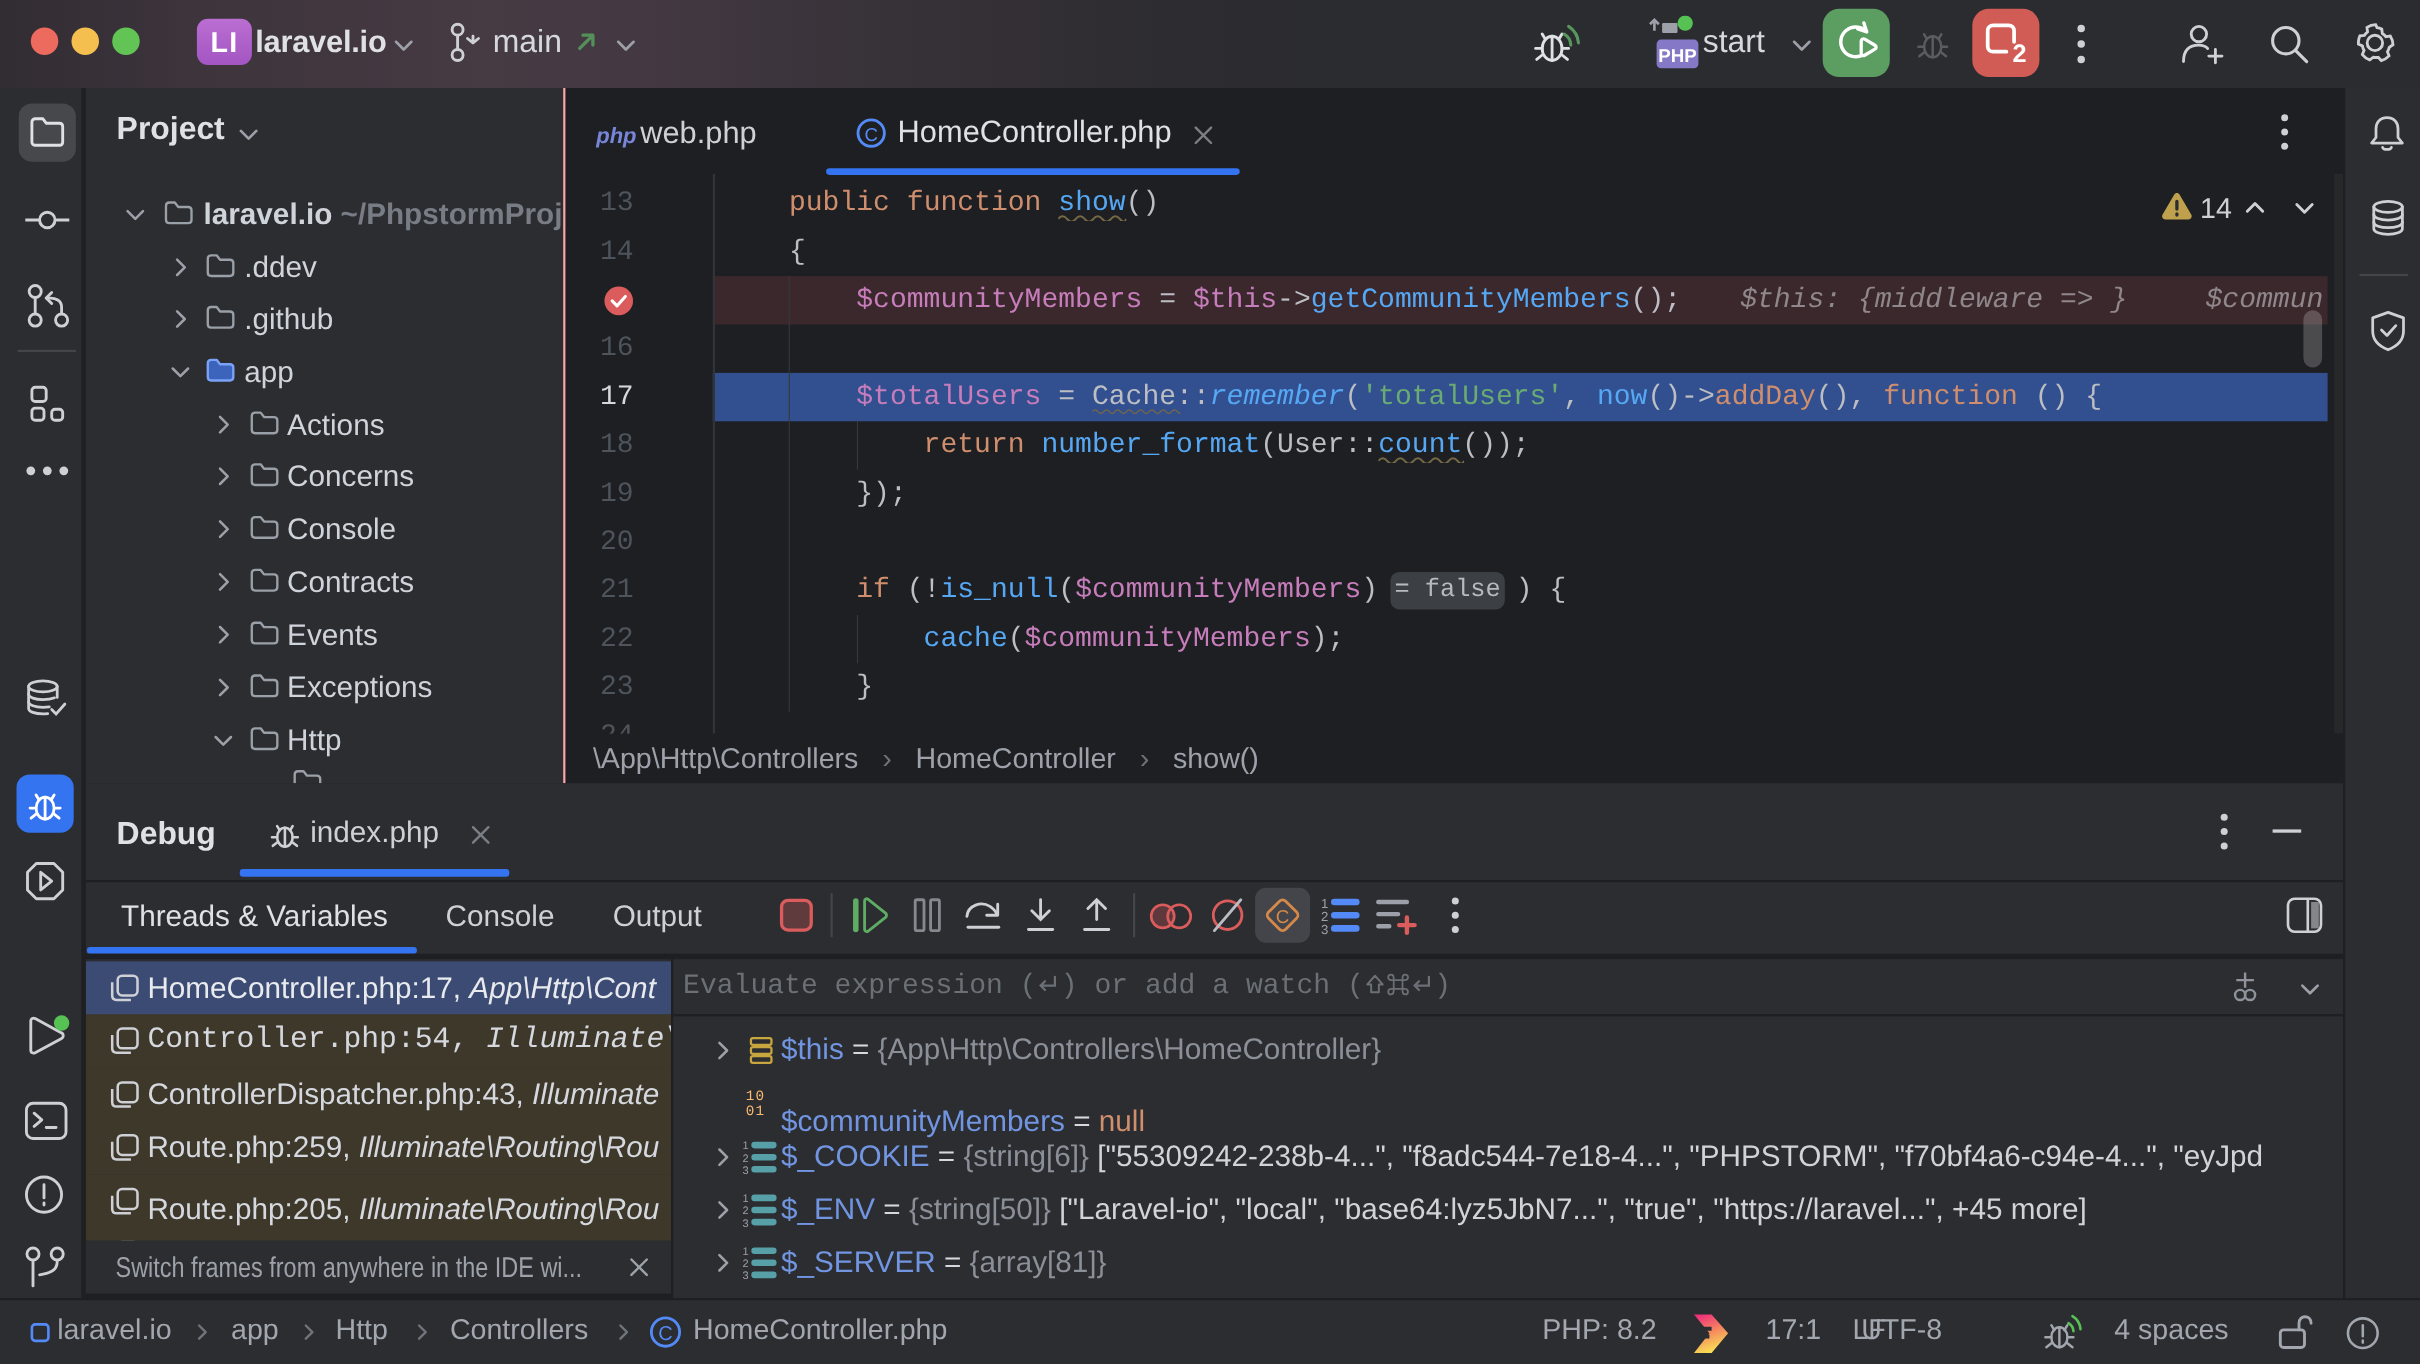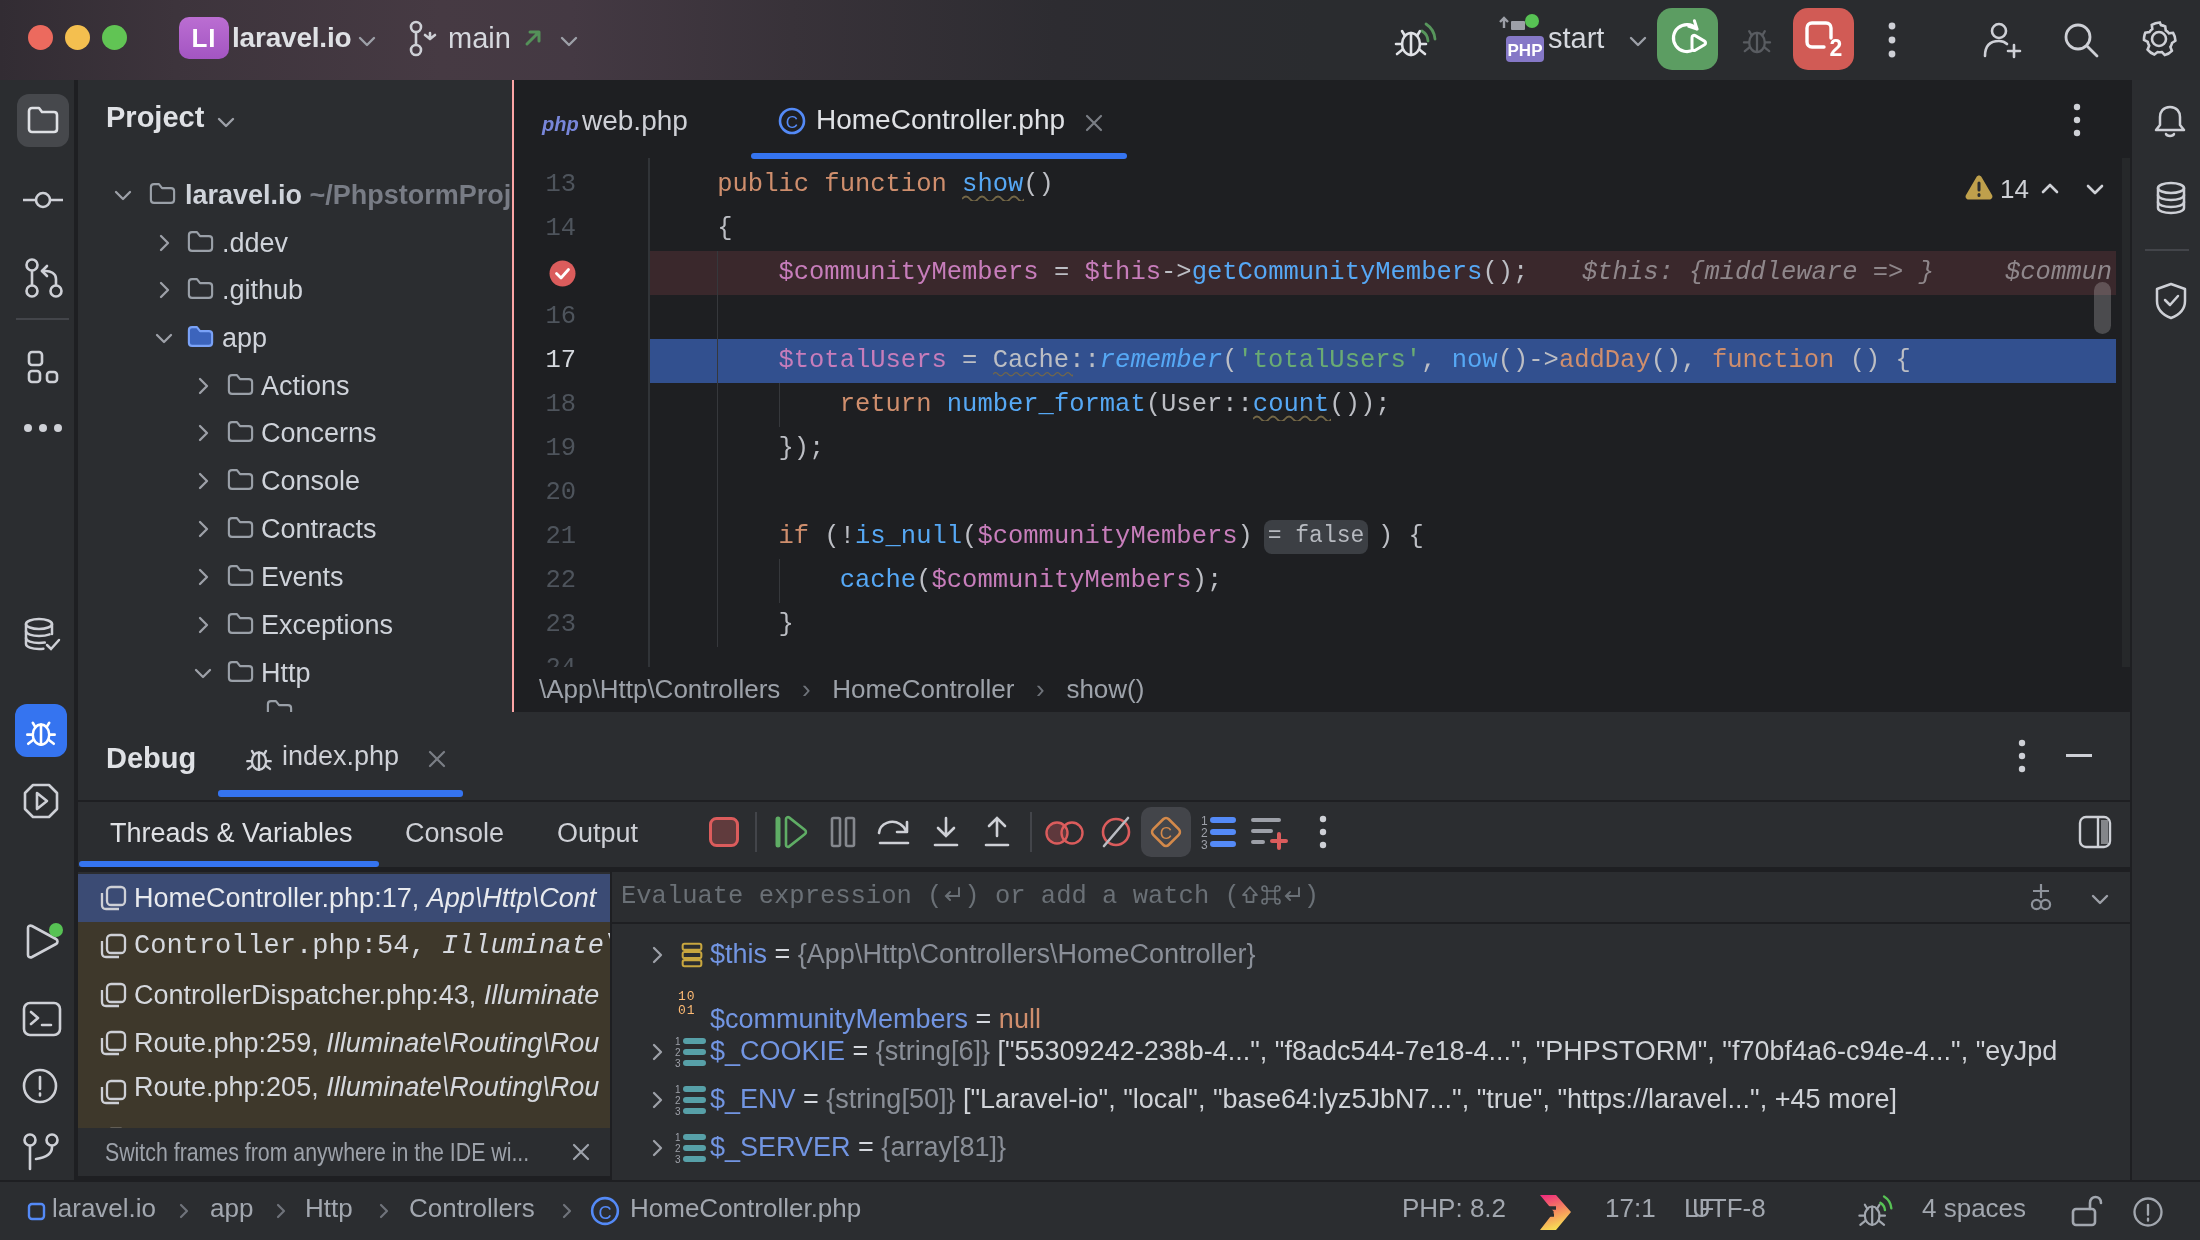--- a/index.html
+++ b/index.html
@@ -575,21 +575,21 @@
         </svg>
       <div class="abs" style="left:56px;top:9px;font-size:27px;color:#d5d8de;white-space:nowrap;">Route.php:259, <span style="font-style:italic;">Illuminate\Routing\Rou</span></div>
     </div>
     <div class="abs" style="left:0;top:196px;width:532px;height:49px;background:#3e382b;">
       <svg class="abs" style="left:20px;top:10px;" width="30" height="30" viewBox="0 0 30 30">
           <g stroke="#ced0d6" stroke-width="2.3" fill="none">
             <rect x="9" y="3" width="18" height="18" rx="4"></rect>
             <path d="M21 25 L8 25 C5.5 25 4 23.5 4 21 L4 9"></path>
           </g>
         </svg>
-      <div class="abs" style="left:56px;top:4px;font-size:27px;color:#d5d8de;white-space:nowrap;">Route.php:205, <span style="font-style:italic;">Illuminate\Routing\Rou</span></div>
+      <div class="abs" style="left:56px;top:16px;font-size:27px;color:#d5d8de;white-space:nowrap;">Route.php:205, <span style="font-style:italic;">Illuminate\Routing\Rou</span></div>
     </div>
     <div class="abs" style="left:0;top:244px;width:532px;height:12px;background:#3e382b;">
         <svg class="abs" style="left:20px;top:10px;" width="30" height="30" viewBox="0 0 30 30">
           <g stroke="#ced0d6" stroke-width="2.3" fill="none">
             <rect x="9" y="3" width="18" height="18" rx="4"></rect>
             <path d="M21 25 L8 25 C5.5 25 4 23.5 4 21 L4 9"></path>
           </g>
         </svg>
       </div>
   </div>

